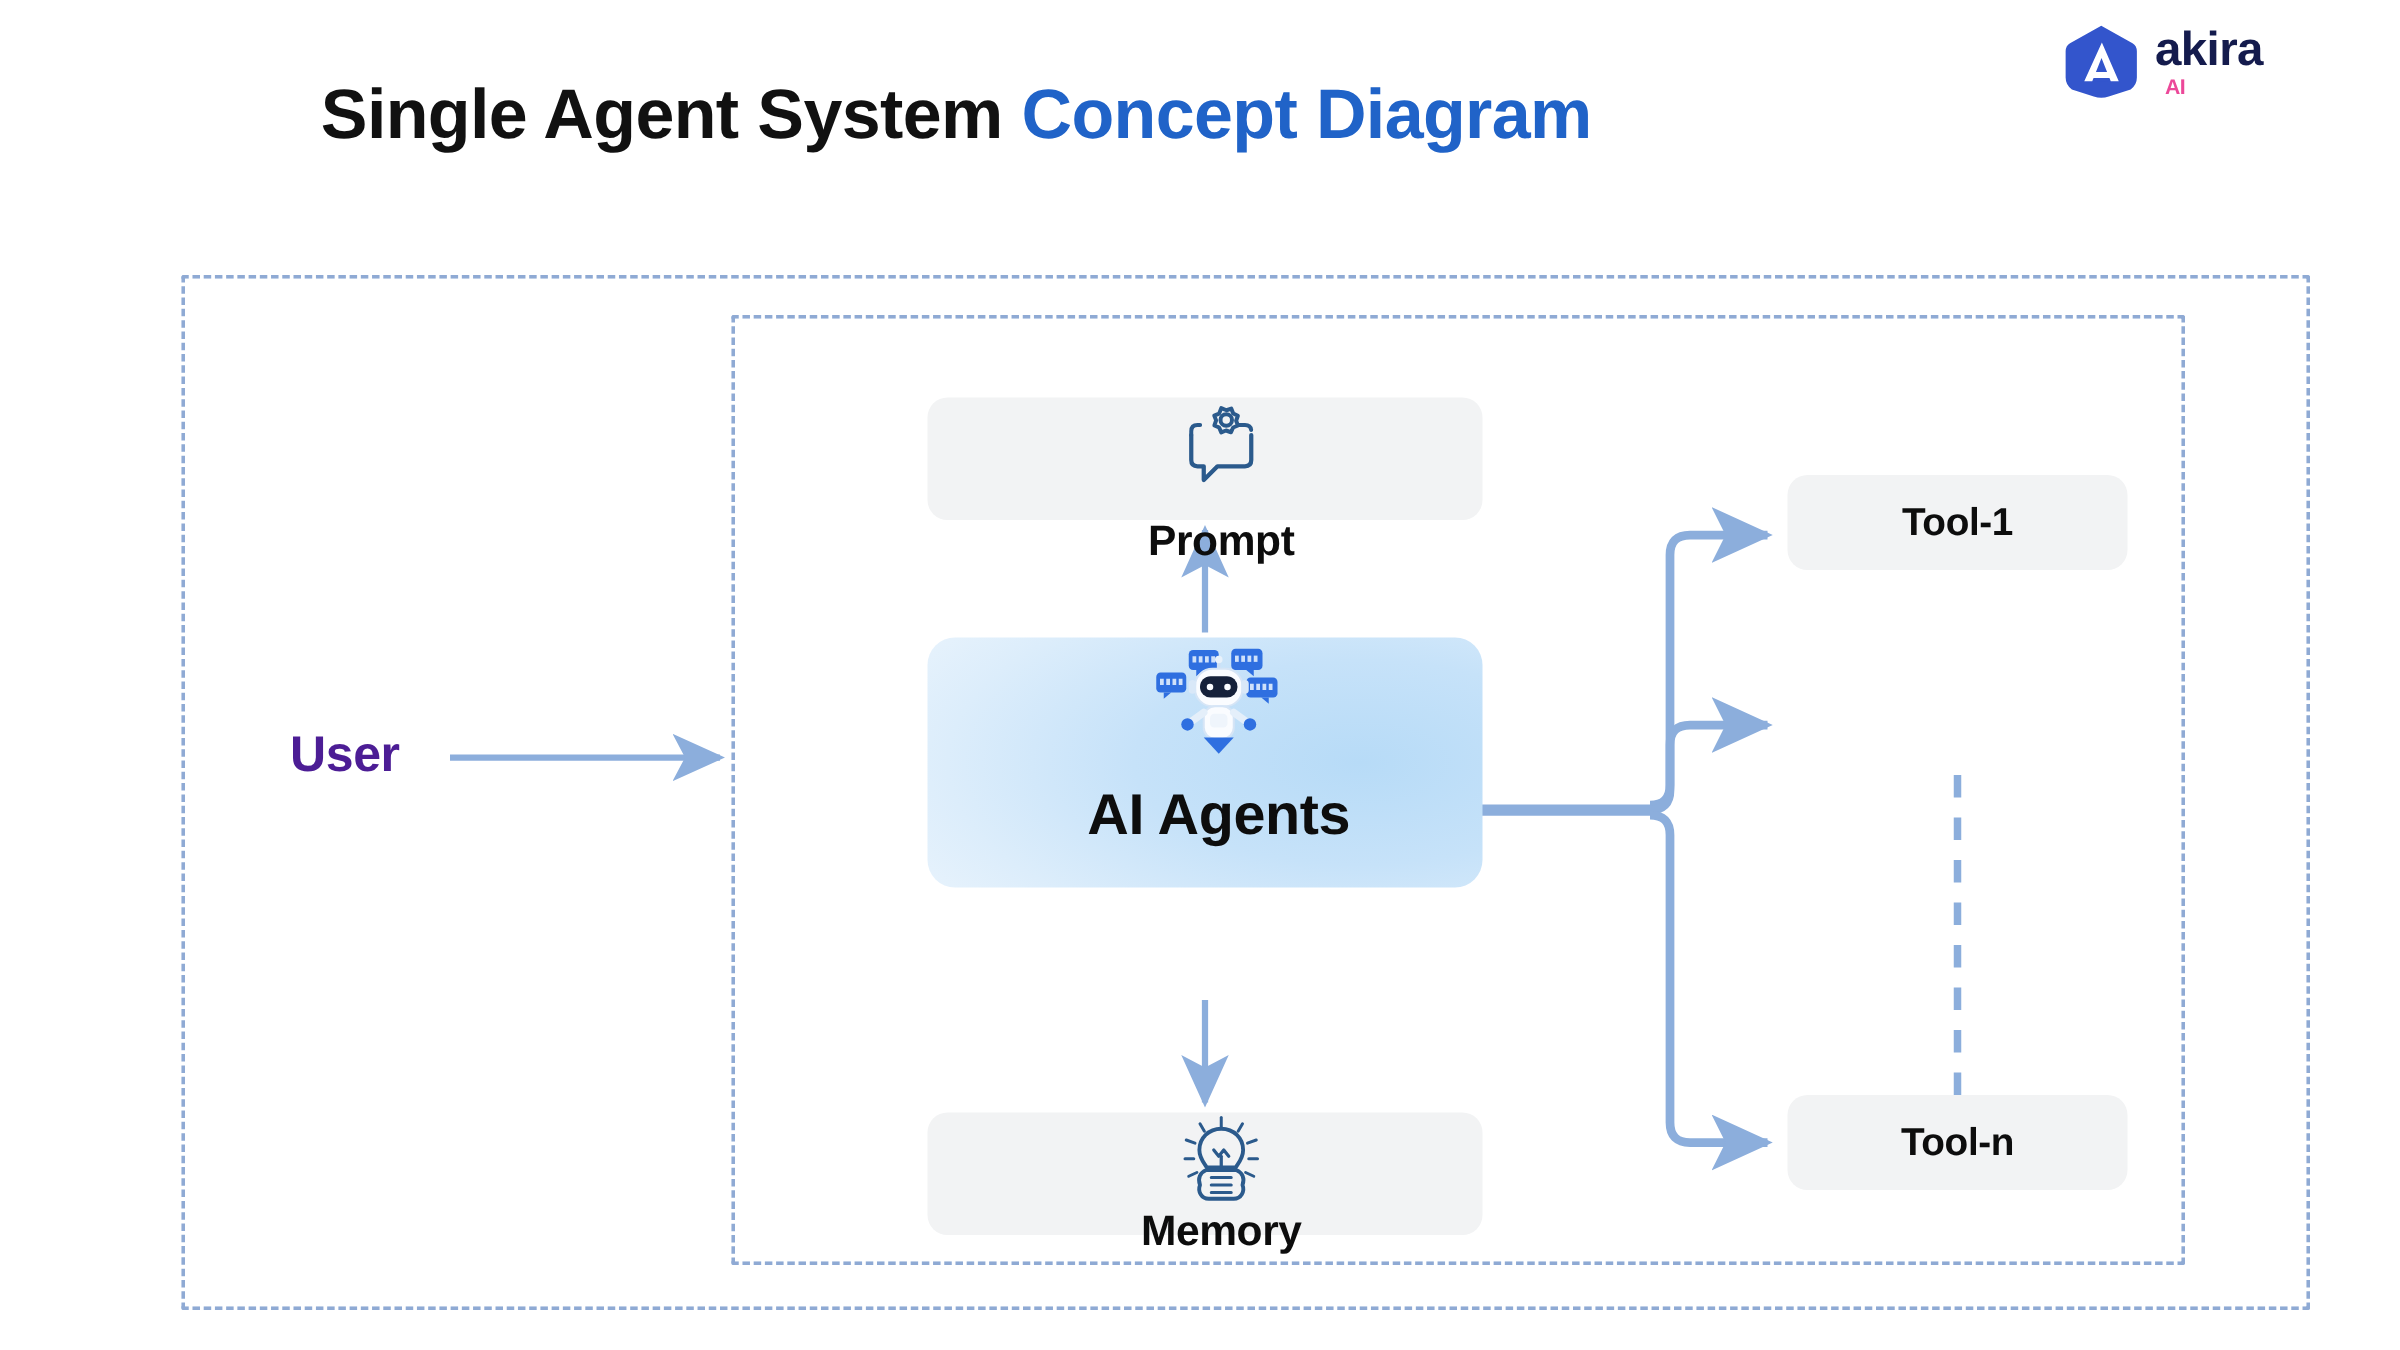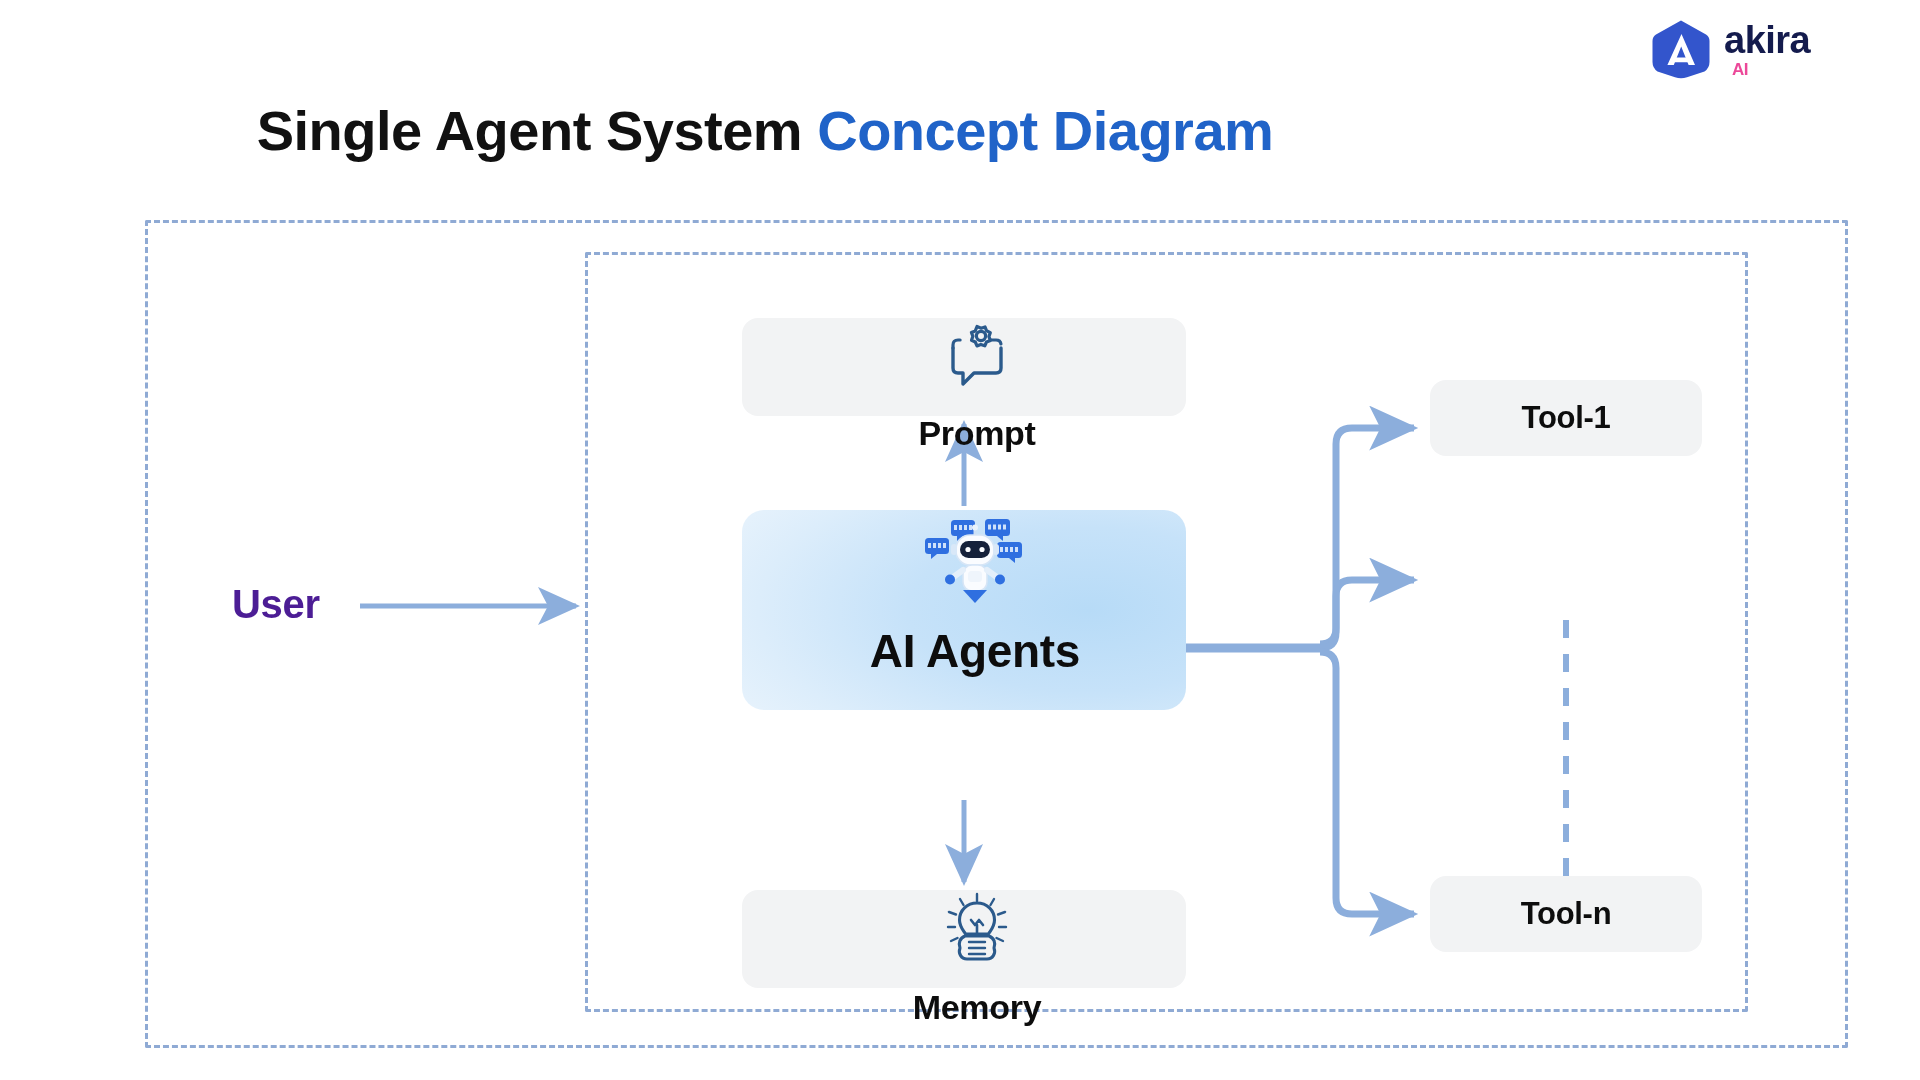--- a/index.html
+++ b/index.html
@@ -15,21 +15,20 @@
   
   .title{
     position:absolute;
     left:0;top:58px;width:1530px;
     text-align:center;
     font-size:56px;
     font-weight:bold;
     letter-spacing:-0.5px;
     color:#111111;
     white-space:nowrap;
-    margin-top:40px;
   }
   .title .accent{color:#2063C8;}
 
   .logo{
     position:absolute;
     left:1650px;top:18px;
     display:flex;align-items:center;gap:12px;
   }
   .logo-mark{
     width:62px;height:62px;position:relative;flex:0 0 auto;
@@ -66,21 +65,21 @@
     display:flex;align-items:center;
     border-radius:16px;
     flex-direction:column;
   }
   .node-grey{background:#F2F3F4;}
   .node-label{
     font-size:34px;font-weight:bold;color:#0D0D0D;letter-spacing:-0.3px;
   }
 
   #node-prompt{left:742px;top:318px;width:444px;height:98px;padding-left:26px;gap:22px;}
-  #node-memory{left:742px;top:890px;width:444px;height:98px;padding-left:26px;gap:22px;}
+  #node-memory{left:742px;top:890px;width:444px;height:98px;padding-left:26px;}
 
   #node-agents{
     left:742px;top:510px;width:444px;height:200px;
     border-radius:22px;
     justify-content:flex-start;
     padding-left:22px;gap:18px;
     background:
       radial-gradient(120% 120% at 78% 50%, #B7DBF7 0%, #C6E2F9 34%, #DCEDFB 62%, #EEF6FD 88%, #F4FAFE 100%);
   }
   #node-agents .node-label{font-size:46px;}

